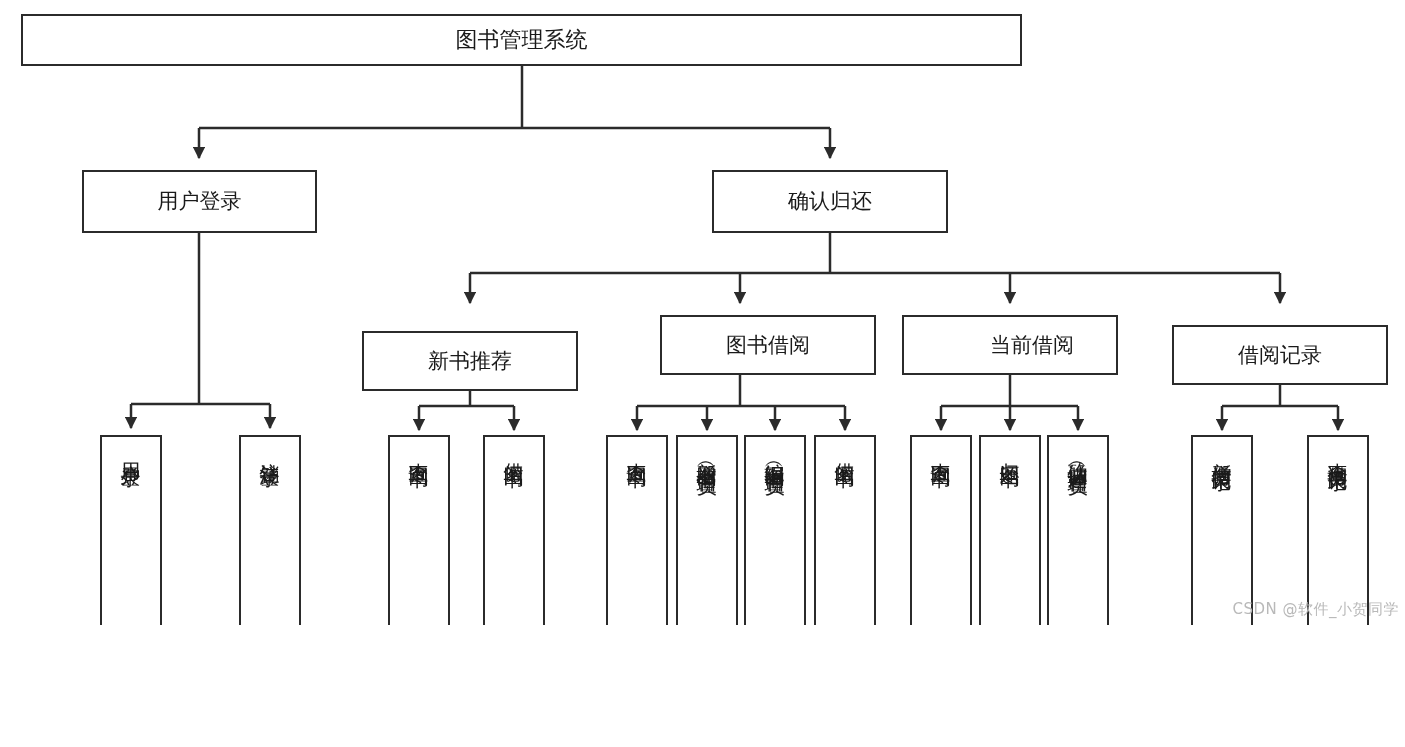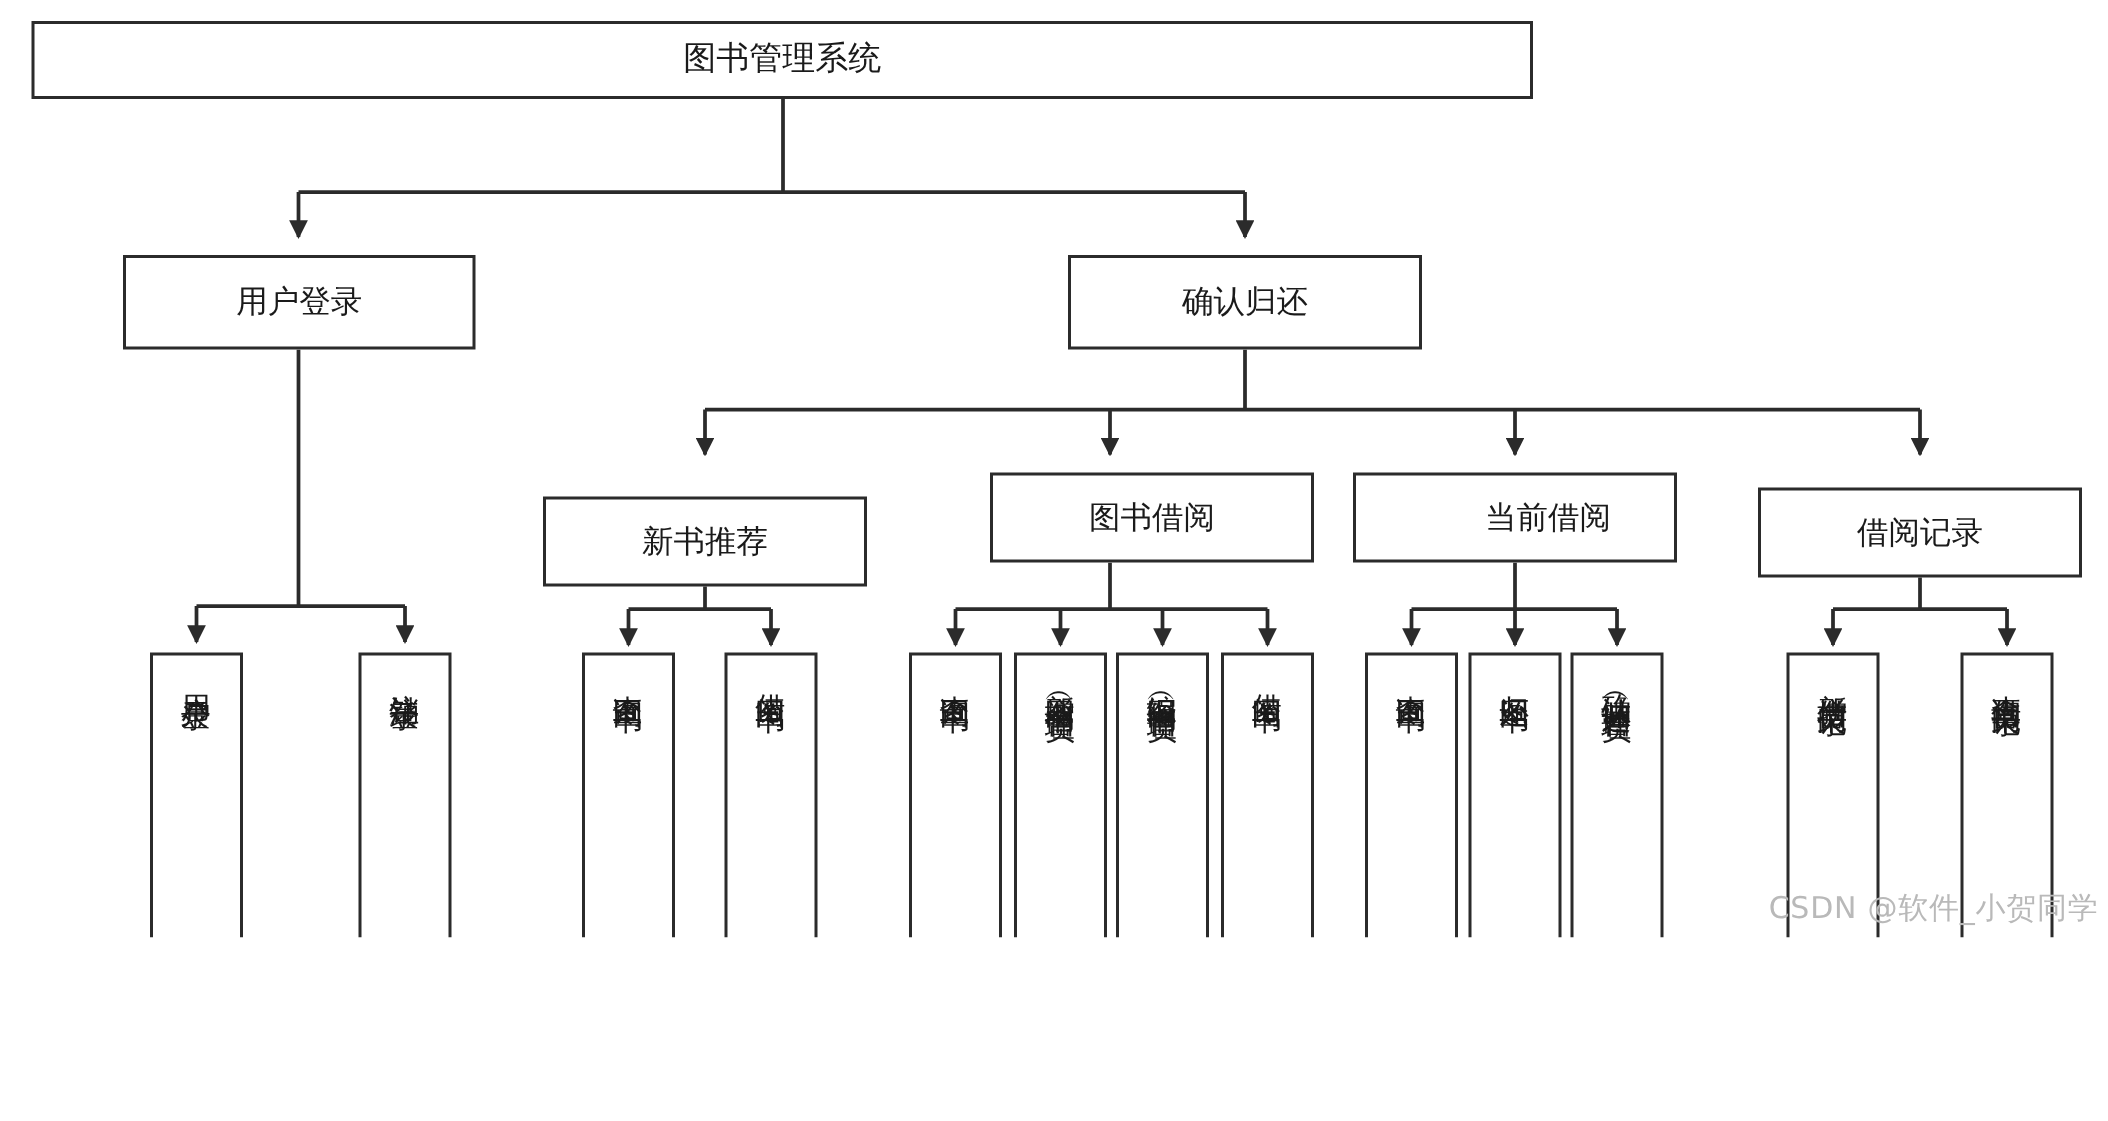--- a/index.html
+++ b/index.html
@@ -60,21 +60,21 @@
     text-orientation: upright;
     font-size: 20px;
     letter-spacing: 2px;
     line-height: 1;
     white-space: nowrap;
   }
   #watermark {
     position: absolute;
     right: 6px;
     bottom: 6px;
-    font-size: 20px;
+    font-size: 15px;
     color: #b9b9b9;
     letter-spacing: 0.5px;
     z-index: 5;
     white-space: nowrap;
   }
 </style>
 </head>
 <body>
 
 <div id="canvas">

